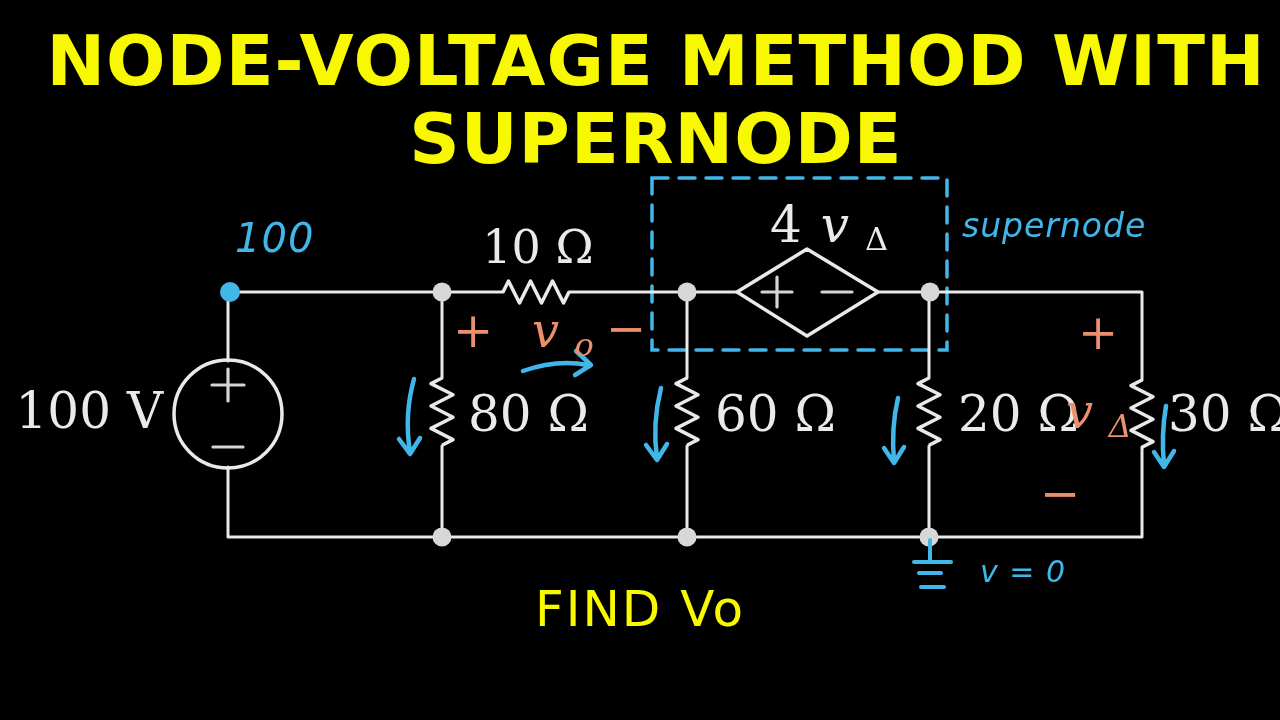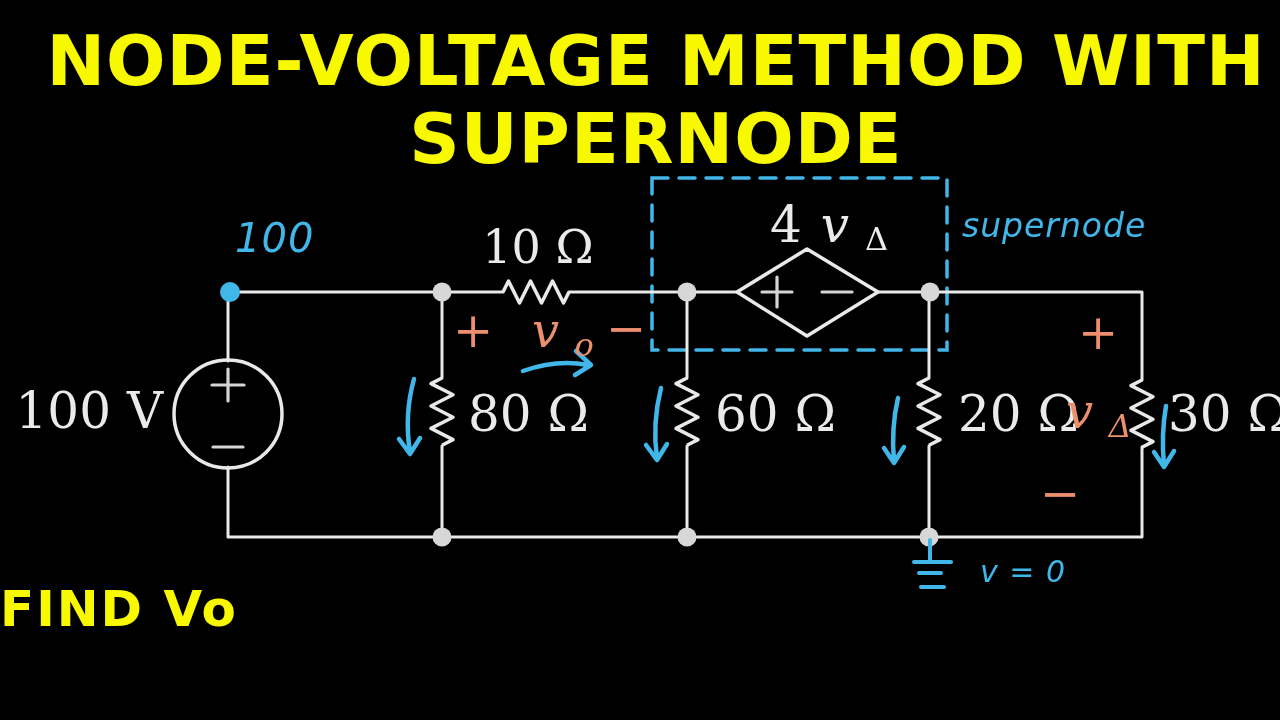--- a/index.html
+++ b/index.html
@@ -1,22 +1,22 @@
 <!DOCTYPE html>
 <html><head>
 <meta charset="utf-8">
 <style>
   html,body{margin:0;padding:0;background:#000;}
   .stage{position:relative;width:1280px;height:720px;background:#000;overflow:hidden;
          font-family:"DejaVu Sans",sans-serif;}
   .title{position:absolute;top:22px;left:16px;width:100%;text-align:center;
          color:#F8F800;font-weight:700;font-size:70px;line-height:1.12;letter-spacing:1px;
          font-family:"DejaVu Sans",sans-serif;}
-  .task{position:absolute;top:580px;left:0;width:100%;
-        color:#F8F800;font-weight:700;font-size:50px;letter-spacing:2px;
+  .task{position:absolute;top:580px;left:0;width:100%;text-align:center;
+        color:#F8F800;font-weight:400;font-size:50px;letter-spacing:2px;
         font-family:"DejaVu Sans",sans-serif;}
   svg.circuit{position:absolute;left:0;top:0;}
   .wire{stroke:#E9E9E9;stroke-width:3;fill:none;stroke-linecap:round;stroke-linejoin:round;}
   .wire-thick{stroke:#E9E9E9;stroke-width:3.5;fill:none;stroke-linejoin:round;}
   .sign{stroke:#D5D5D5;stroke-width:3.2;stroke-linecap:round;}
   .node{fill:#D7D7D7;}
   .node-cyan{fill:#41B7E9;}
   .snode{stroke:#41B7E9;stroke-width:3.5;fill:none;stroke-dasharray:16 11;stroke-linecap:round;}
   .ink{stroke:#41B7E9;stroke-width:4.5;fill:none;stroke-linecap:round;stroke-linejoin:round;}
   .gnd{stroke:#41B7E9;stroke-width:4;stroke-linecap:round;}

